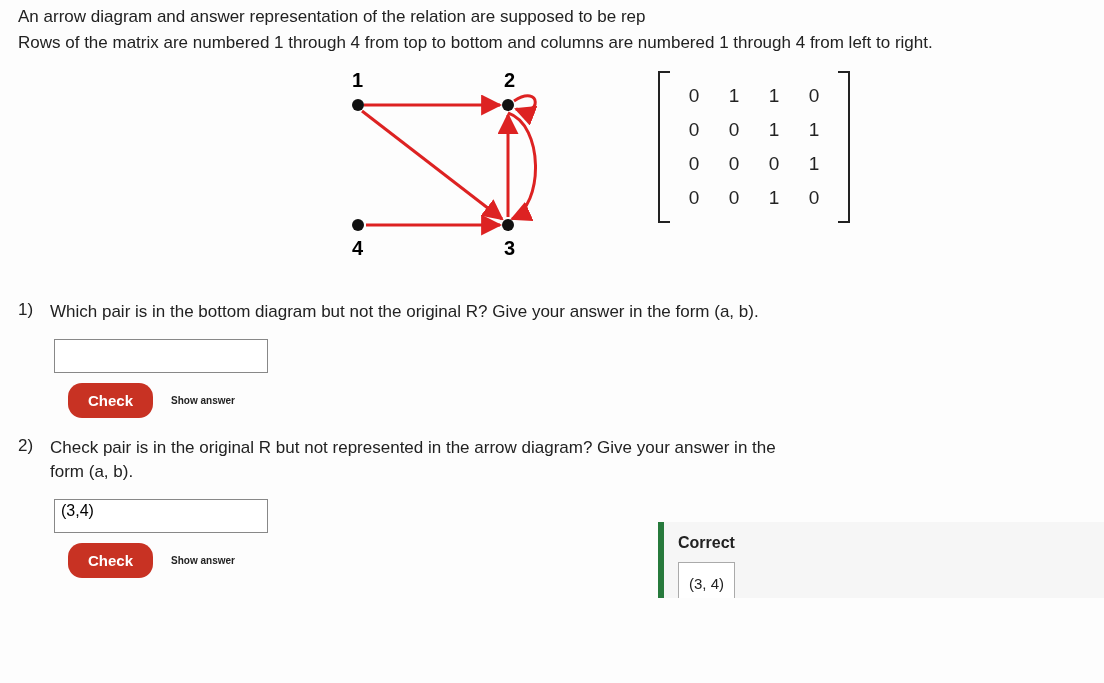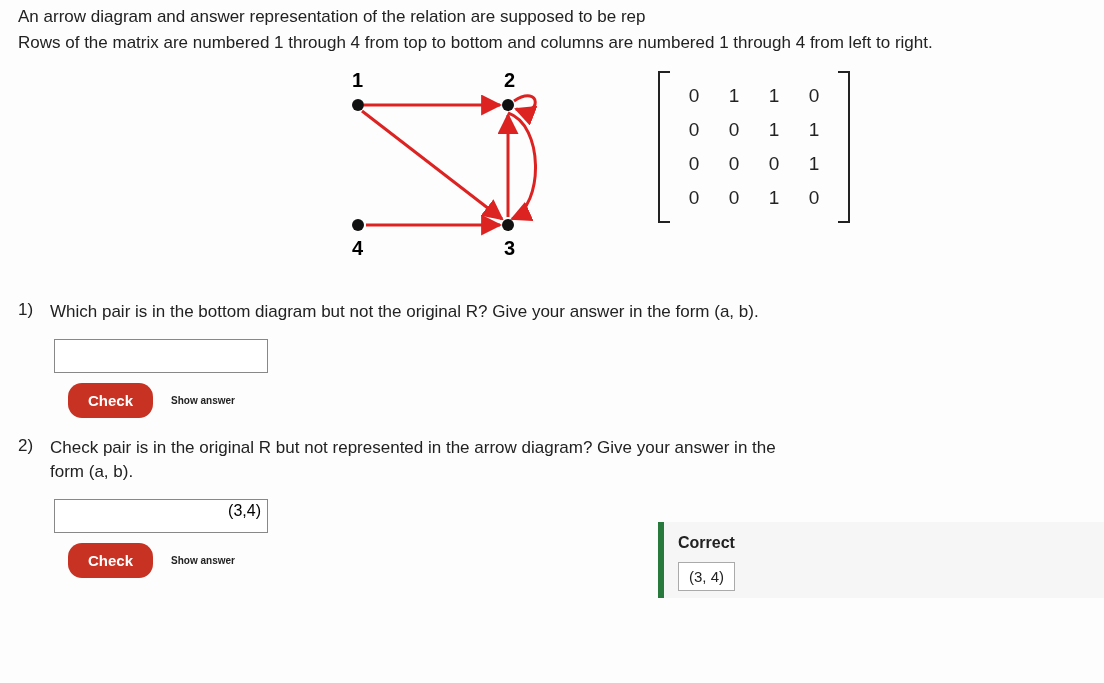--- a/index.html
+++ b/index.html
@@ -74,21 +74,20 @@
     width: 200px;
     height: 28px;
     font-size: 16px;
     padding: 2px 6px;
     border: 1px solid #888;
     background: #fff;
     resize: none;
     font-family: inherit;
     margin: 14px 0 10px 36px;
     display: block;
-    text-align: right;
   }
   .btn-row {
     display: flex;
     align-items: center;
     gap: 18px;
     margin-left: 50px;
   }
   .check-btn {
     background: #c83223;
     color: #fff;
@@ -115,21 +114,21 @@
     padding: 12px 14px 14px 14px;
   }
   .fb-title {
     font-weight: bold;
     font-size: 16px;
     margin-bottom: 10px;
   }
   .fb-answer {
     display: inline-block;
     border: 1px solid #aaa;
-    padding: 5px 10px;
+    padding: 12px 10px;
     background: #fff;
     font-size: 15px;
     margin-bottom: 10px;
     text-align: right;
   }
   .fb-expl {
     font-size: 15px;
     line-height: 1.4;
   }
 </style>

